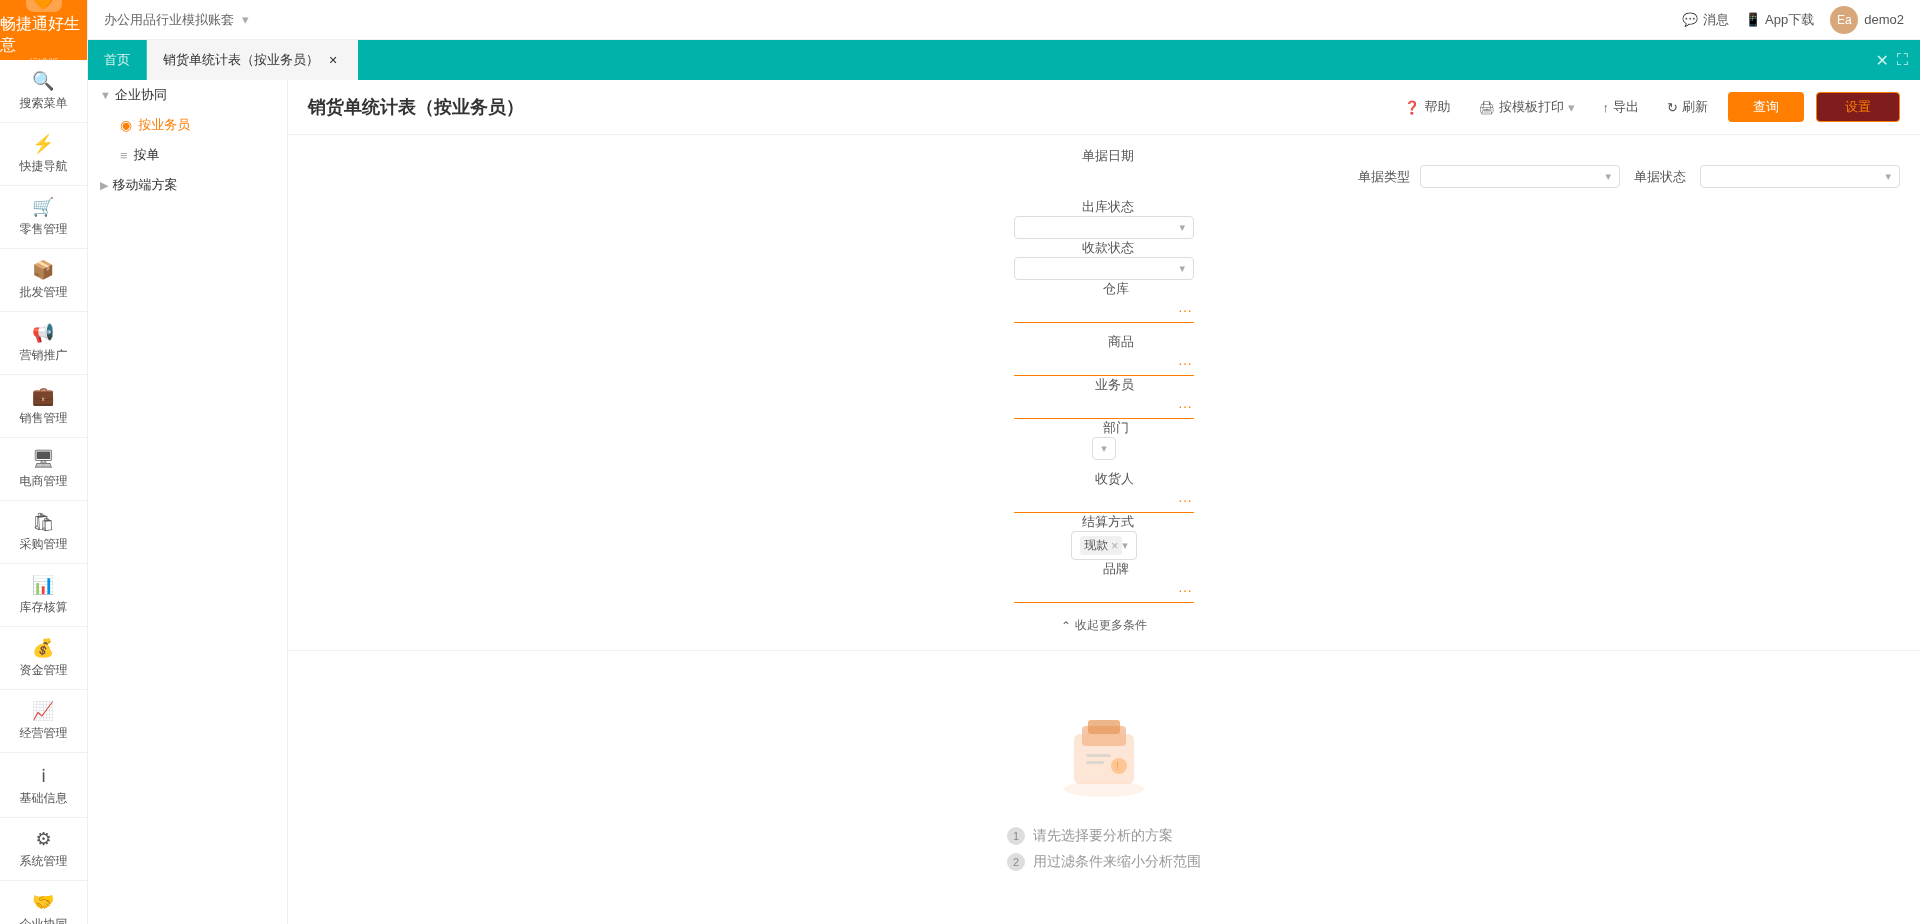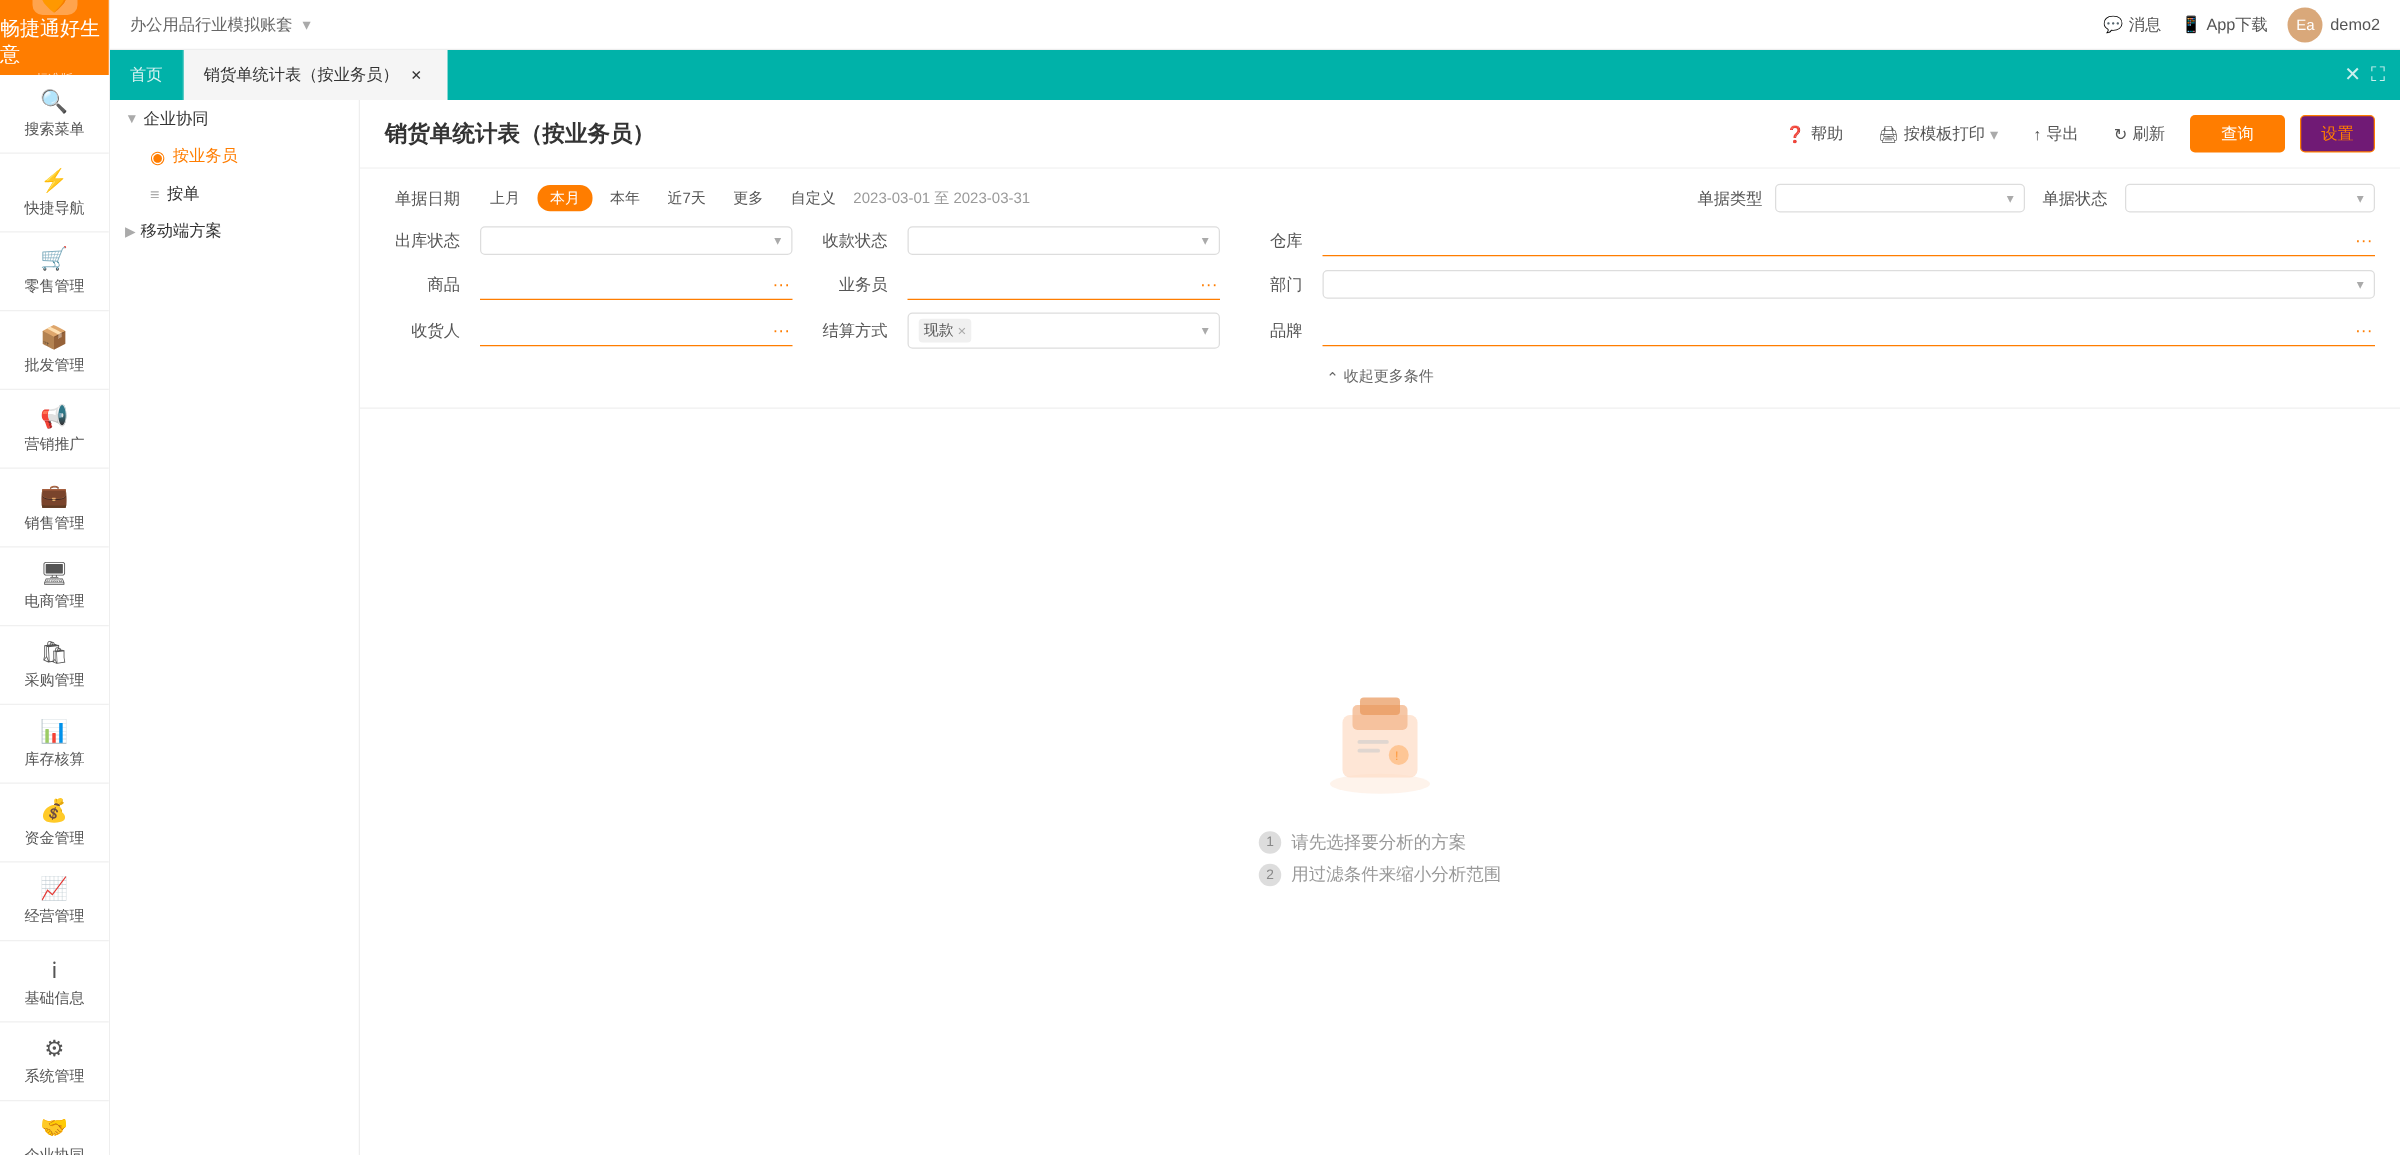--- a/index.html
+++ b/index.html
@@ -218,22 +218,23 @@
 
     
     .filter-area {
       padding: 12px 20px;
       border-bottom: 1px solid #f0f0f0;
       background: #fff;
     }
     .filter-row {
       display: flex;
       align-items: center;
-      gap: 16px;
+      gap: 0;
       margin-bottom: 10px;
+      flex-direction: column;
     }
     .filter-label {
       font-size: 13px;
       color: #555;
       flex-shrink: 0;
       width: 60px;
       text-align: right;
     }
     .date-filter {
       display: flex;
@@ -285,24 +286,24 @@
     .query-btn {
       background: #ff7d00;
       color: white;
       border: none;
       padding: 6px 25px;
       border-radius: 4px;
       cursor: pointer;
       font-size: 13px;
     }
     .settings-btn {
-      background: #701a75;
+      background: #7f1d1d;
       color: #ff7d00;
       border: 1px solid #ff7d00;
-      padding: 5px 16px;
+      padding: 5px 28px;
       border-radius: 4px;
       cursor: pointer;
       font-size: 13px;
     }
 
     .collapse-row {
       display: flex;
       justify-content: center;
       padding: 4px;
     }
@@ -512,29 +513,20 @@
           </div>
           <button class="query-btn">查询</button>
           <button class="settings-btn">设置</button>
         </div>
       </div>
 
       <div class="filter-area">
 
         <div class="filter-row">
           <span class="filter-label">单据日期</span>
-          <div class="date-filter">
-            <span class="date-btn">上月</span>
-            <span class="date-btn active">本月</span>
-            <span class="date-btn">本年</span>
-            <span class="date-btn">近7天</span>
-            <span class="date-btn">更多</span>
-            <span class="date-btn">自定义</span>
-            <span class="date-range">2023-03-01 至 2023-03-31</span>
-          </div>
           <div style="margin-left:auto;display:flex;align-items:center;gap:10px;">
             <span class="filter-label" style="width:60px;text-align:right">单据类型</span>
             <div class="select-control" style="min-width:200px;">
               <span class="placeholder"></span>
               <span class="arrow-icon">▾</span>
             </div>
             <span class="filter-label" style="width:60px;text-align:center">单据状态</span>
             <div class="select-control" style="min-width:200px;">
               <span class="placeholder"></span>
               <span class="arrow-icon">▾</span>

